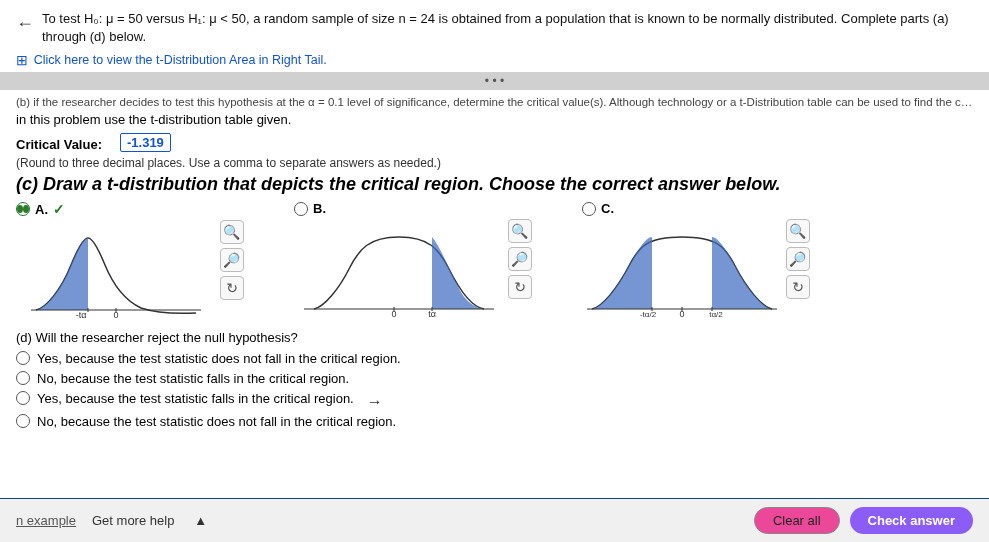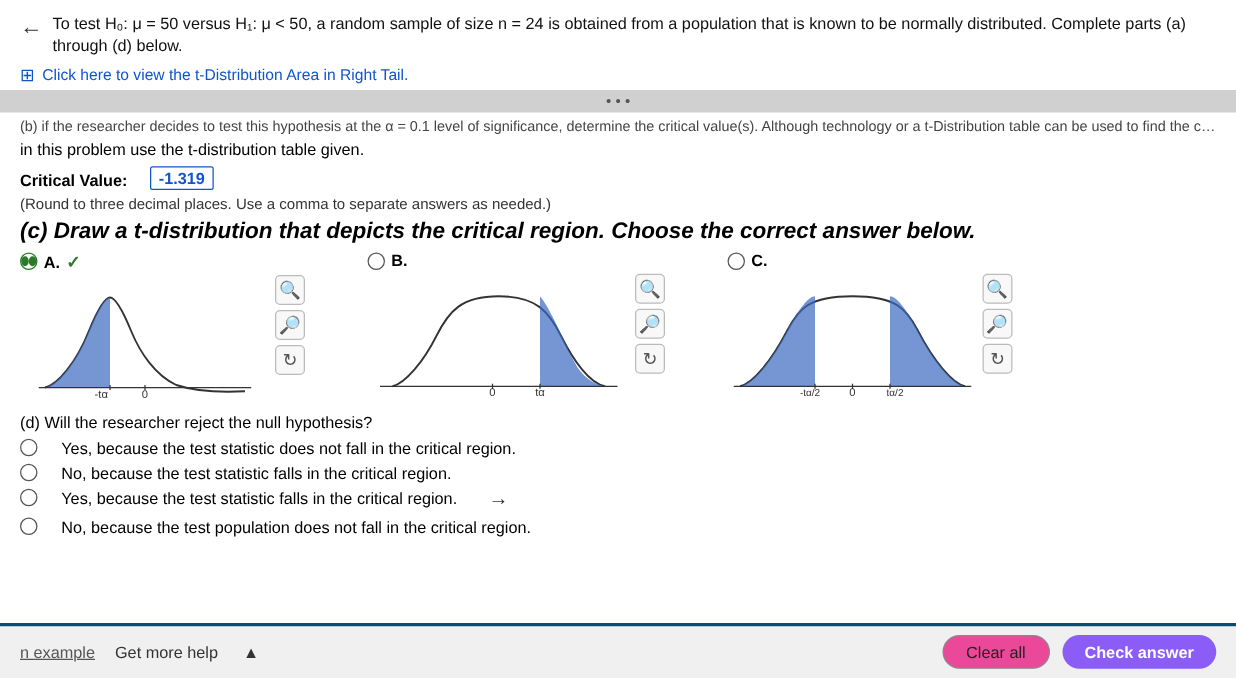--- a/index.html
+++ b/index.html
@@ -192,31 +192,31 @@
     }
     .answer-options {
       display: flex;
       flex-direction: column;
       gap: 5px;
       margin-bottom: 8px;
     }
     .answer-option {
       display: flex;
       align-items: flex-start;
-      gap: 19px;
+      gap: 7px;
       font-size: 13px;
     }
     .footer-bar {
       position: fixed;
       bottom: 0;
       left: 0;
       width: 989px;
       height: 44px;
       background: #f0f0f0;
-      border-top: 3px solid #0c4a6e;
+      border-top: 1px solid #0c4a6e;
       display: flex;
       align-items: center;
       justify-content: space-between;
       padding: 0 16px;
     }
     .footer-left {
       display: flex;
       align-items: center;
       gap: 16px;
       font-size: 13px;
@@ -418,21 +418,21 @@
       <div class="radio-circle"></div>
       <span>No, because the test statistic falls in the critical region.</span>
     </div>
     <div class="answer-option">
       <div class="radio-circle"></div>
       <span>Yes, because the test statistic falls in the critical region.</span>
       <span style="margin-left:6px;font-size:16px;color:#333;">→</span>
     </div>
     <div class="answer-option">
       <div class="radio-circle"></div>
-      <span>No, because the test population does not fall in the critical region.</span>
+      <span>No, because the test statistic does not fall in the critical region.</span>
     </div>
   </div>
 
 </div>
 
 <div class="footer-bar">
   <div class="footer-left">
     <span class="footer-link">n example</span>
     <div class="get-more-help">
       <span>Get more help</span>

